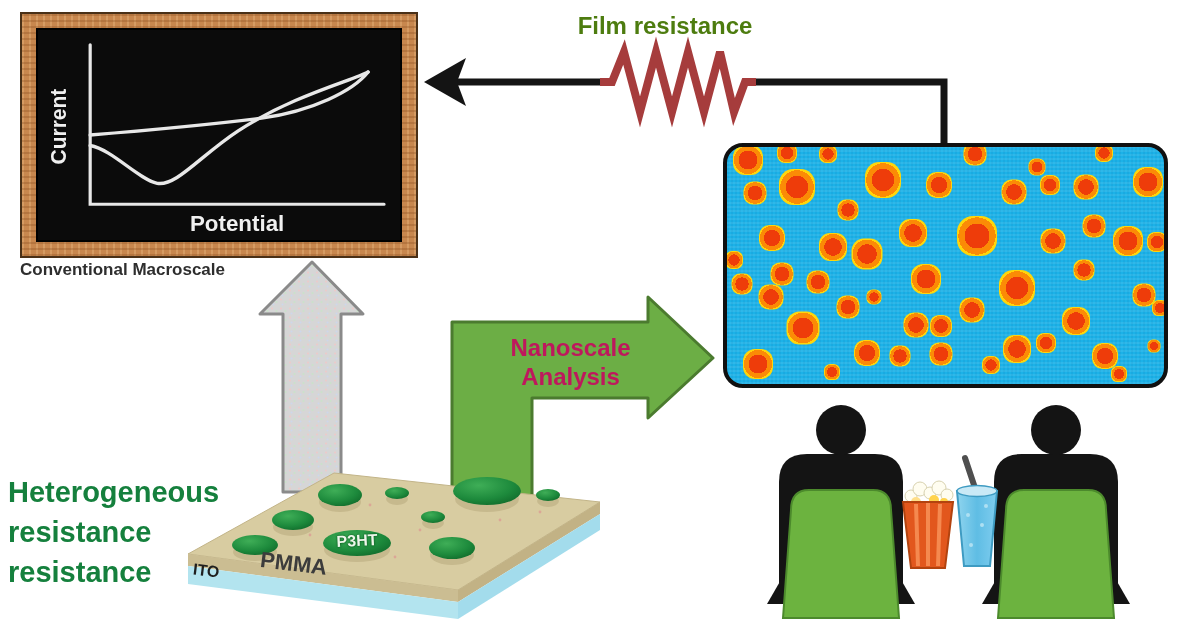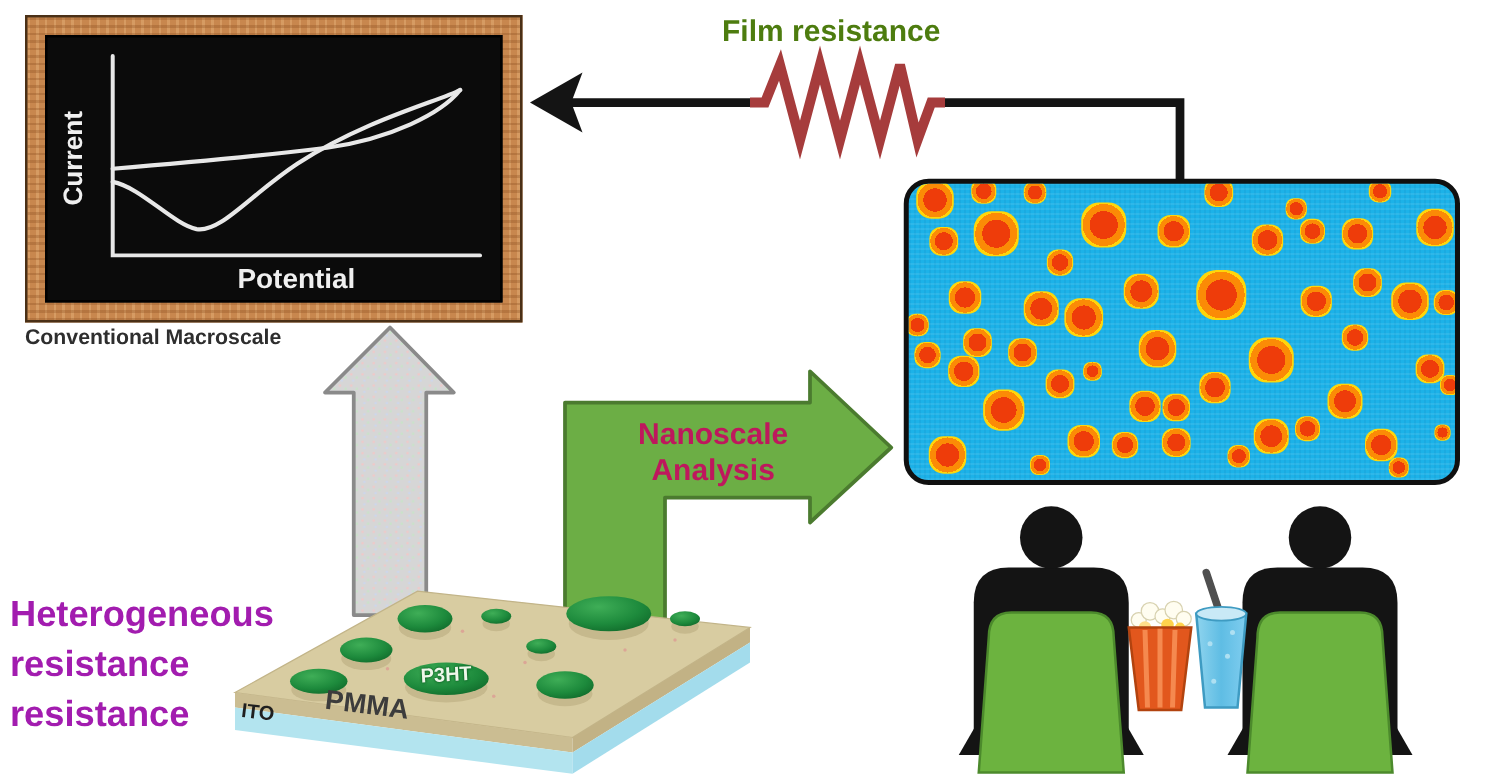--- a/index.html
+++ b/index.html
@@ -25,21 +25,21 @@
              repeating-linear-gradient(0deg, rgba(255,255,255,.08) 0 2px, transparent 2px 4px),
              repeating-linear-gradient(90deg, rgba(0,70,130,.07) 0 2px, transparent 2px 4px);
            overflow:hidden;z-index:2;}
   .blob{position:absolute;transform:translate(-50%,-50%);border-radius:40%;}
 
   
   .lbl{position:absolute;z-index:3;font-weight:700;white-space:nowrap;}
   #film-label{left:530px;top:12px;width:270px;text-align:center;font-size:24px;color:#4d7c0f;}
   #conv-label{left:20px;top:260px;font-size:17px;line-height:1.18;color:#2e2e2e;}
   #nano-label{left:478px;top:334px;width:185px;text-align:center;font-size:24px;color:#be185d;line-height:1.2;}
-  #hetero-label{left:8px;top:472px;font-size:29px;line-height:1.38;color:#a21caf;}
+  #hetero-label{left:8px;top:472px;font-size:29px;line-height:1.38;color:#15803d;}
   #pmma-label{left:260px;top:551px;font-size:22px;color:#3c3c3c;transform:rotate(7deg);}
   #ito-label{left:193px;top:562px;font-size:16px;color:#1f1f1f;transform:rotate(7deg);}
   #p3ht-label{left:323px;top:532px;width:68px;text-align:center;font-size:16px;color:#eef7ea;
               transform:rotate(-3deg);text-shadow:0 0 2px #0a5c20, 0 0 2px #0a5c20;}
 </style>
 </head>
 <body>
 
 <div class="stage">
 

